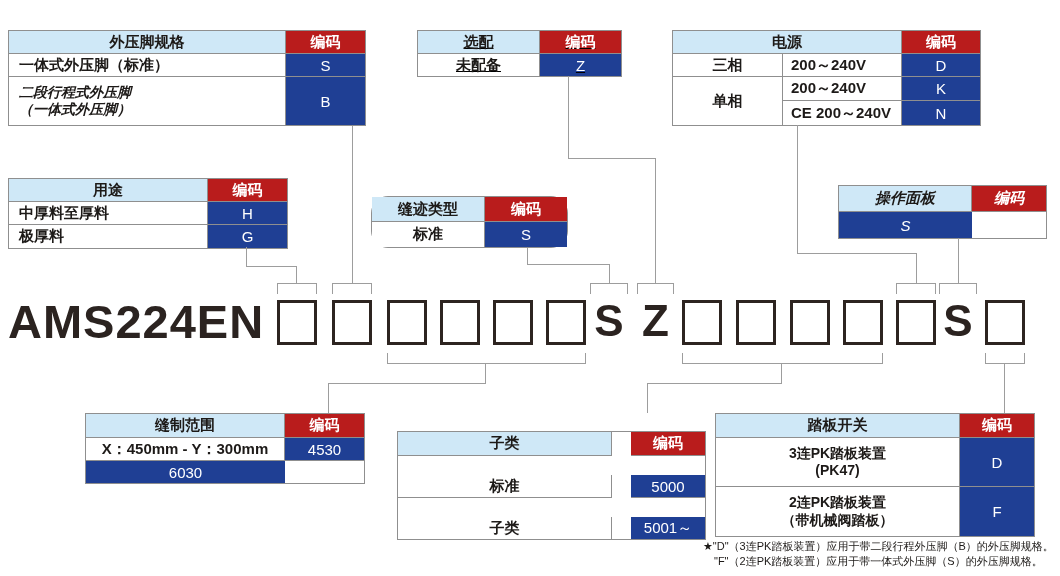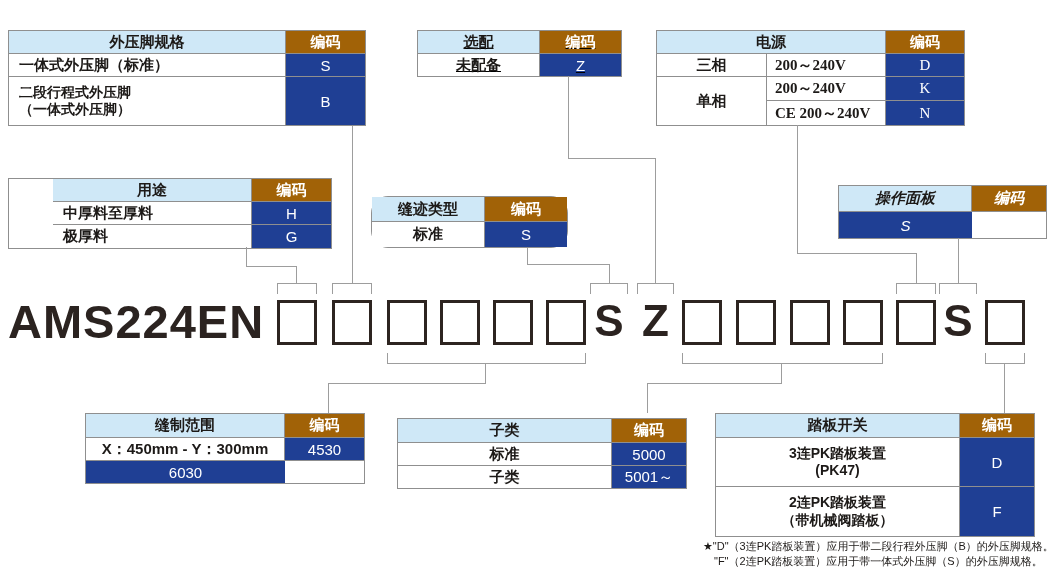--- a/index.html
+++ b/index.html
@@ -24,26 +24,26 @@
     align-items: center;
     justify-content: center;
     border-right: 1px solid #8f8f8f;
     border-bottom: 1px solid #8f8f8f;
     font-size: 15px;
     color: #1d1a18;
     background: #fff;
     font-weight: bold;
   }
   .hl { background: #cfe8f7; font-weight: bold; }
-  .hc { background: #a16207; color: #fff; font-weight: bold; }
+  .hc { background: #b91c1c; color: #fff; font-weight: bold; }
   .code { background: #1f3f94; color: #fff; font-weight: normal; }
   .lft { justify-content: flex-start; padding-left: 10px; }
   .lpad { justify-content: flex-start; padding-left: 8px; }
   .pre { white-space: pre-line; text-align: center; line-height: 1.25; font-size: 14px; }
-  .prelft { white-space: pre-line; justify-content: flex-start; padding-left: 10px; text-align: left; line-height: 1.25; font-size: 14px; }
+  .prelft { white-space: pre-line; justify-content: flex-start; padding-left: 10px; text-align: left; line-height: 1.25; font-size: 14px; font-style: italic; }
   .nr { border-right: none; }
   .nb { border-bottom: none; }
   .sp2 { grid-column: span 2; }
   .sr2 { grid-row: span 2; }
   
   .mprefix {
     position: absolute;
     left: 8px; top: 294px;
     font-size: 47px;
     font-weight: bold;
@@ -97,34 +97,34 @@
     <div class="c code nr nb">B</div>
   </div>
 
   <div class="tbl" style="left:417px;top:30px;grid-template-columns:122px 81px;grid-template-rows:23px 22px;text-decoration:underline;">
     <div class="c hl">选配</div>
     <div class="c hc nr">编码</div>
     <div class="c nb">未配备</div>
     <div class="c code nr nb">Z</div>
   </div>
 
-  <div class="tbl" style="left:656px;top:30px;grid-template-columns:110px 119px 78px;grid-template-rows:23px 23px 24px 24px;font-family:Liberation Serif, serif;">
+  <div class="tbl" style="left:672px;top:30px;grid-template-columns:110px 119px 78px;grid-template-rows:23px 23px 24px 24px;">
     <div class="c hl sp2">电源</div>
     <div class="c hc nr">编码</div>
     <div class="c">三相</div>
     <div class="c lpad">200～240V</div>
     <div class="c code nr">D</div>
     <div class="c sr2 nb">单相</div>
     <div class="c lpad">200～240V</div>
     <div class="c code nr">K</div>
     <div class="c lpad nb">CE 200～240V</div>
     <div class="c code nr nb">N</div>
   </div>
 
-  <div class="tbl" style="left:8px;top:178px;grid-template-columns:199px 79px;grid-template-rows:23px 23px 23px;padding-left:44px;">
+  <div class="tbl" style="left:8px;top:178px;grid-template-columns:199px 79px;grid-template-rows:23px 23px 23px;">
     <div class="c hl">用途</div>
     <div class="c hc nr">编码</div>
     <div class="c lft">中厚料至厚料</div>
     <div class="c code nr">H</div>
     <div class="c lft nb">极厚料</div>
     <div class="c code nr nb">G</div>
   </div>
 
   <div class="tbl" style="left:371px;top:196px;grid-template-columns:113px 82px;grid-template-rows:25px 25px;border-radius:17px;">
     <div class="c hl">缝迹类型</div>
@@ -199,21 +199,21 @@
   <div class="vl" style="left:1004px;top:364px;height:49px;"></div>
 
   <div class="tbl" style="left:85px;top:413px;grid-template-columns:199px 79px;grid-template-rows:24px 23px 22px;">
     <div class="c hl">缝制范围</div>
     <div class="c hc nr">编码</div>
     <div class="c">X：450mm - Y：300mm</div>
     <div class="c code nr">4530</div>
     <div class="c code nr nb">6030</div>
   </div>
 
-  <div class="tbl" style="left:397px;top:418px;grid-template-columns:214px 74px;grid-template-rows:24px 23px 22px;">
+  <div class="tbl" style="left:397px;top:431px;grid-template-columns:214px 74px;grid-template-rows:24px 23px 22px;gap:19px;">
     <div class="c hl">子类</div>
     <div class="c hc nr">编码</div>
     <div class="c">标准</div>
     <div class="c code nr">5000</div>
     <div class="c nb">子类</div>
     <div class="c code nr nb">5001～</div>
   </div>
 
   <div class="tbl" style="left:715px;top:413px;grid-template-columns:244px 74px;grid-template-rows:24px 49px 49px;">
     <div class="c hl">踏板开关</div>

